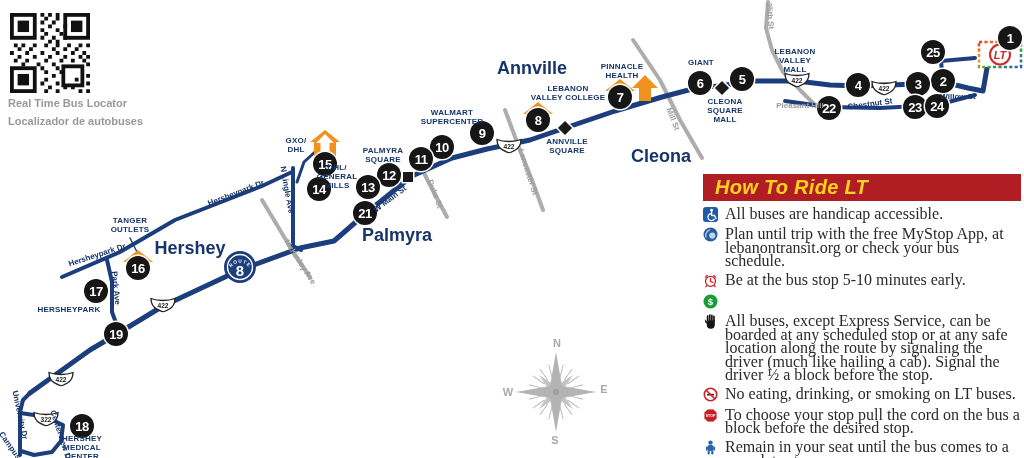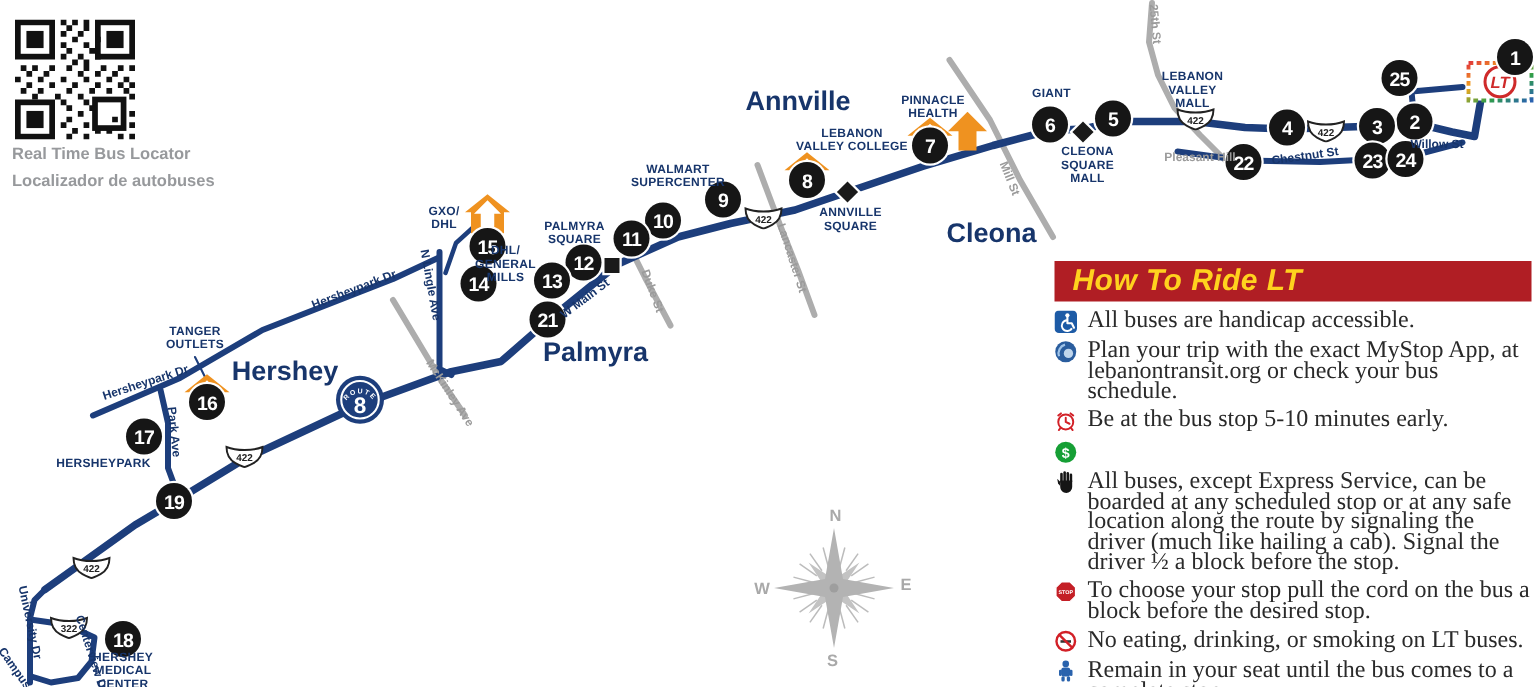--- a/index.html
+++ b/index.html
@@ -371,21 +371,21 @@
       </div>
 
       <div class="leg-item">
         <span class="leg-icon">
           <svg width="15" height="15">
               <circle cx="7.5" cy="7.5" r="7" fill="#2a5d9e"></circle>
               <path d="M3,10.5 A6,6 0 0 1 7,2.8" stroke="#9fc3e8" stroke-width="1.5" fill="none"></path>
               <circle cx="9.3" cy="8.6" r="3.1" fill="#cfe2f4" opacity="0.9"></circle>
             </svg>
         </span>
-        <span class="leg-text">Plan your trip with the exact MyStop App, at lebanontransit.org or check your bus schedule.</span>
+        <span class="leg-text">Plan until trip with the free MyStop App, at lebanontransit.org or check your bus schedule.</span>
       </div>
 
       <div class="leg-item">
         <span class="leg-icon">
           <svg width="15" height="15">
               <g stroke="#d22027" fill="none" stroke-width="1.3" stroke-linecap="round">
                 <circle cx="7.5" cy="8.3" r="5"></circle>
                 <path d="M7.5,5.5 L7.5,8.3 L10,9.5"></path>
                 <path d="M2.5,4 L4.3,2.6"></path>
                 <path d="M12.5,4 L10.7,2.6"></path>
@@ -416,36 +416,36 @@
               <path d="M1.8,5.2 L3.8,7.2 L3.8,10 L2.4,8.4 Z"></path>
               <path d="M3.8,6.4 h8 v4.3 a4,4 0 0 1 -4,4 a4,4 0 0 1 -4,-4 Z"></path>
             </svg>
         </span>
         <span class="leg-text">All buses, except Express Service, can be boarded at any scheduled stop or at any safe location along the route by signaling the driver (much like hailing a cab). Signal the driver ½ a block before the stop.</span>
       </div>
 
       <div class="leg-item">
         <span class="leg-icon">
           <svg width="15" height="15">
-              <polygon points="4.6,1 10.4,1 14,4.6 14,10.4 10.4,14 4.6,14 1,10.4 1,4.6" fill="#c41f26" stroke="#fff" stroke-width="0.8"></polygon>
-              <text x="7.5" y="9.2" text-anchor="middle" font-size="3.6" font-weight="bold" fill="#fff">STOP</text>
-            </svg>
-        </span>
-        <span class="leg-text">To choose your stop pull the cord on the bus a block before the desired stop.</span>
-      </div>
-
-      <div class="leg-item">
-        <span class="leg-icon">
-          <svg width="15" height="15">
               <circle cx="7.5" cy="7.5" r="6.2" fill="none" stroke="#d22027" stroke-width="1.6"></circle>
               <rect x="4" y="6.8" width="7" height="1.7" fill="#333"></rect>
               <line x1="3.2" y1="3.2" x2="11.8" y2="11.8" stroke="#d22027" stroke-width="1.6"></line>
             </svg>
         </span>
         <span class="leg-text">No eating, drinking, or smoking on LT buses.</span>
+      </div>
+
+      <div class="leg-item">
+        <span class="leg-icon">
+          <svg width="15" height="15">
+              <polygon points="4.6,1 10.4,1 14,4.6 14,10.4 10.4,14 4.6,14 1,10.4 1,4.6" fill="#c41f26" stroke="#fff" stroke-width="0.8"></polygon>
+              <text x="7.5" y="9.2" text-anchor="middle" font-size="3.6" font-weight="bold" fill="#fff">STOP</text>
+            </svg>
+        </span>
+        <span class="leg-text">To choose your stop pull the cord on the bus a block before the desired stop.</span>
       </div>
 
       <div class="leg-item">
         <span class="leg-icon">
           <svg width="15" height="15" fill="#2a63ad">
               <circle cx="7.5" cy="2.6" r="2.2"></circle>
               <rect x="4.4" y="5" width="6.2" height="6" rx="2"></rect>
               <rect x="3" y="6.5" width="1.8" height="4.2" rx="0.9"></rect>
               <rect x="10.2" y="6.5" width="1.8" height="4.2" rx="0.9"></rect>
               <rect x="4.6" y="10.8" width="2.2" height="3.6" rx="1"></rect>

